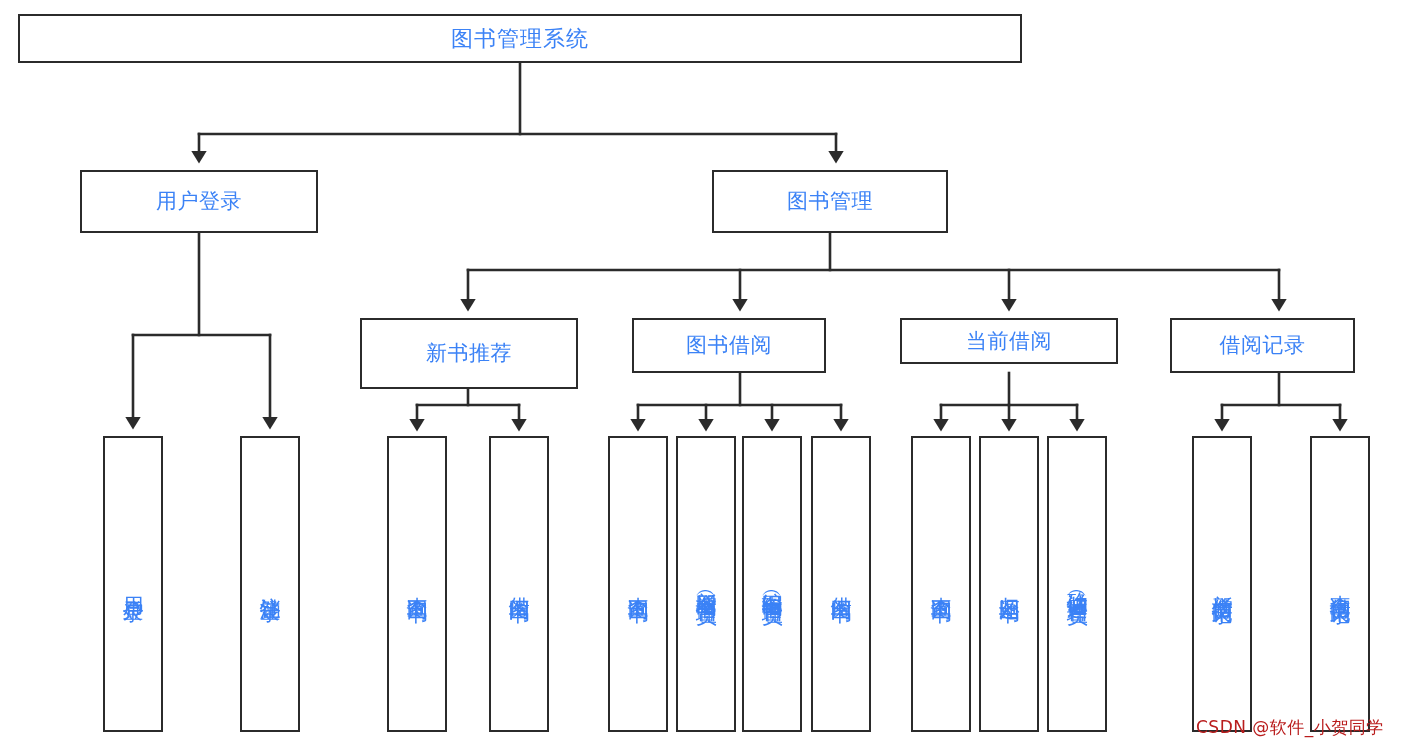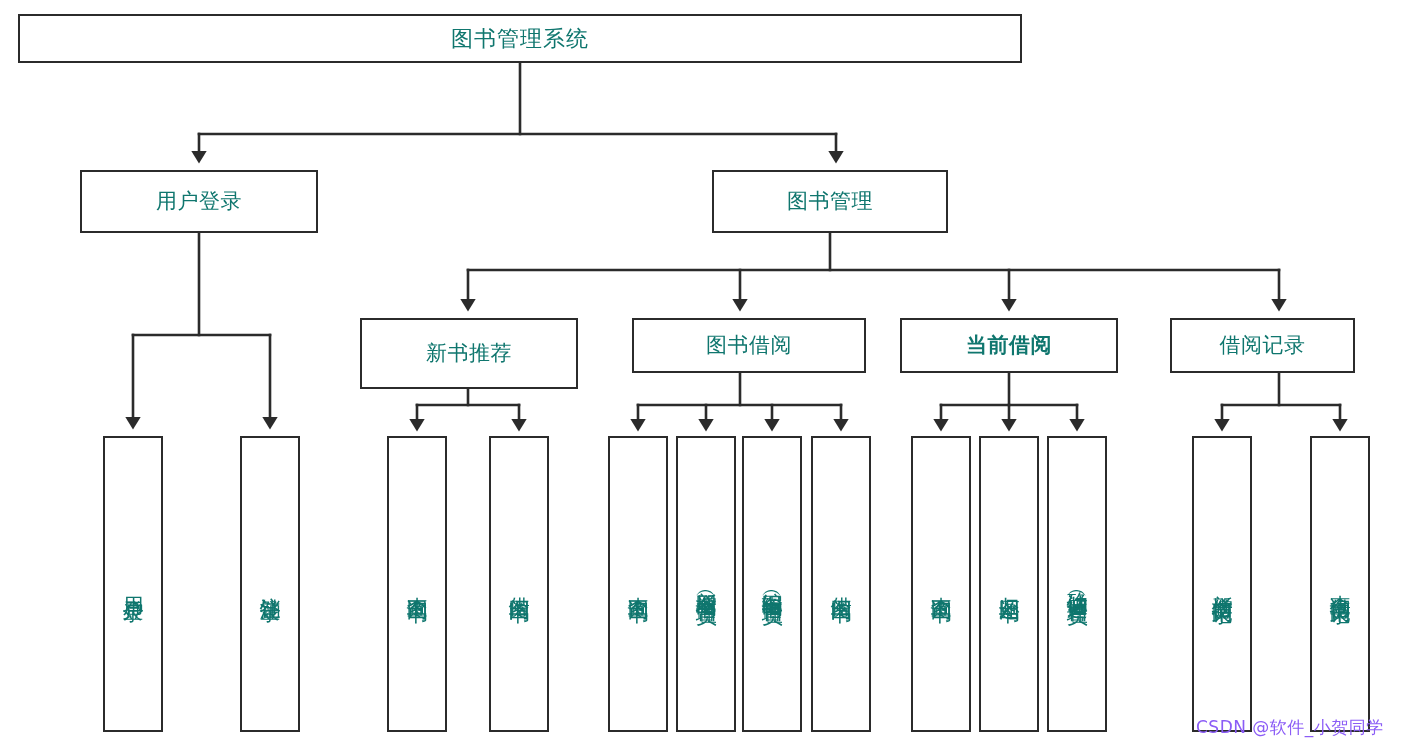--- a/index.html
+++ b/index.html
@@ -27,21 +27,21 @@
     pointer-events: none;
   }
   .node {
     position: absolute;
     box-sizing: border-box;
     background: #ffffff;
     border: 2px solid #2b2b2b;
     display: flex;
     align-items: center;
     justify-content: center;
-    color: #0f766e;
+    color: #3b82f6;
   }
   .node-label {
     display: block;
     text-align: center;
     line-height: 1.18;
     white-space: nowrap;
   }
   
   .node.horiz .node-label {
     font-size: 21px;
@@ -61,21 +61,21 @@
     text-orientation: upright;
     font-size: 21px;
     line-height: 1.06;
     letter-spacing: 2px;
     max-height: 276px;
     white-space: normal;
   }
   .watermark {
     position: absolute;
     font-size: 17px;
-    color: #8b5cf6;
+    color: #b91c1c;
     white-space: nowrap;
     letter-spacing: 0.5px;
   }
 </style>
 </head>
 <body>
 
 <div id="diagram-root">
 
   <svg id="edge-layer" viewBox="0 0 1405 747" width="1405" height="747">
@@ -137,24 +137,24 @@
   <div class="node horiz" style="left:80px; top:170px; width:238px; height:63px;">
     <span class="node-label">用户登录</span>
   </div>
   <div class="node horiz" style="left:712px; top:170px; width:236px; height:63px;align-items:center;">
     <span class="node-label">图书管理</span>
   </div>
 
   <div class="node horiz" style="left:360px; top:318px; width:218px; height:71px;">
     <span class="node-label">新书推荐</span>
   </div>
-  <div class="node horiz" style="left:632px; top:318px; width:234px; height:55px;">
+  <div class="node horiz" style="left:632px; top:318px; width:194px; height:55px;">
     <span class="node-label">图书借阅</span>
   </div>
-  <div class="node horiz" style="left:900px; top:318px; width:218px; height:55px;font-weight:bold;">
+  <div class="node horiz" style="left:900px; top:318px; width:218px; height:46px;">
     <span class="node-label">当前借阅</span>
   </div>
   <div class="node horiz" style="left:1170px; top:318px; width:185px; height:55px;">
     <span class="node-label">借阅记录</span>
   </div>
 
   <div class="node vert" style="left:103px; top:436px; width:60px; height:296px;">
     <span class="node-label">用户登录</span>
   </div>
   <div class="node vert" style="left:240px; top:436px; width:60px; height:296px;">

